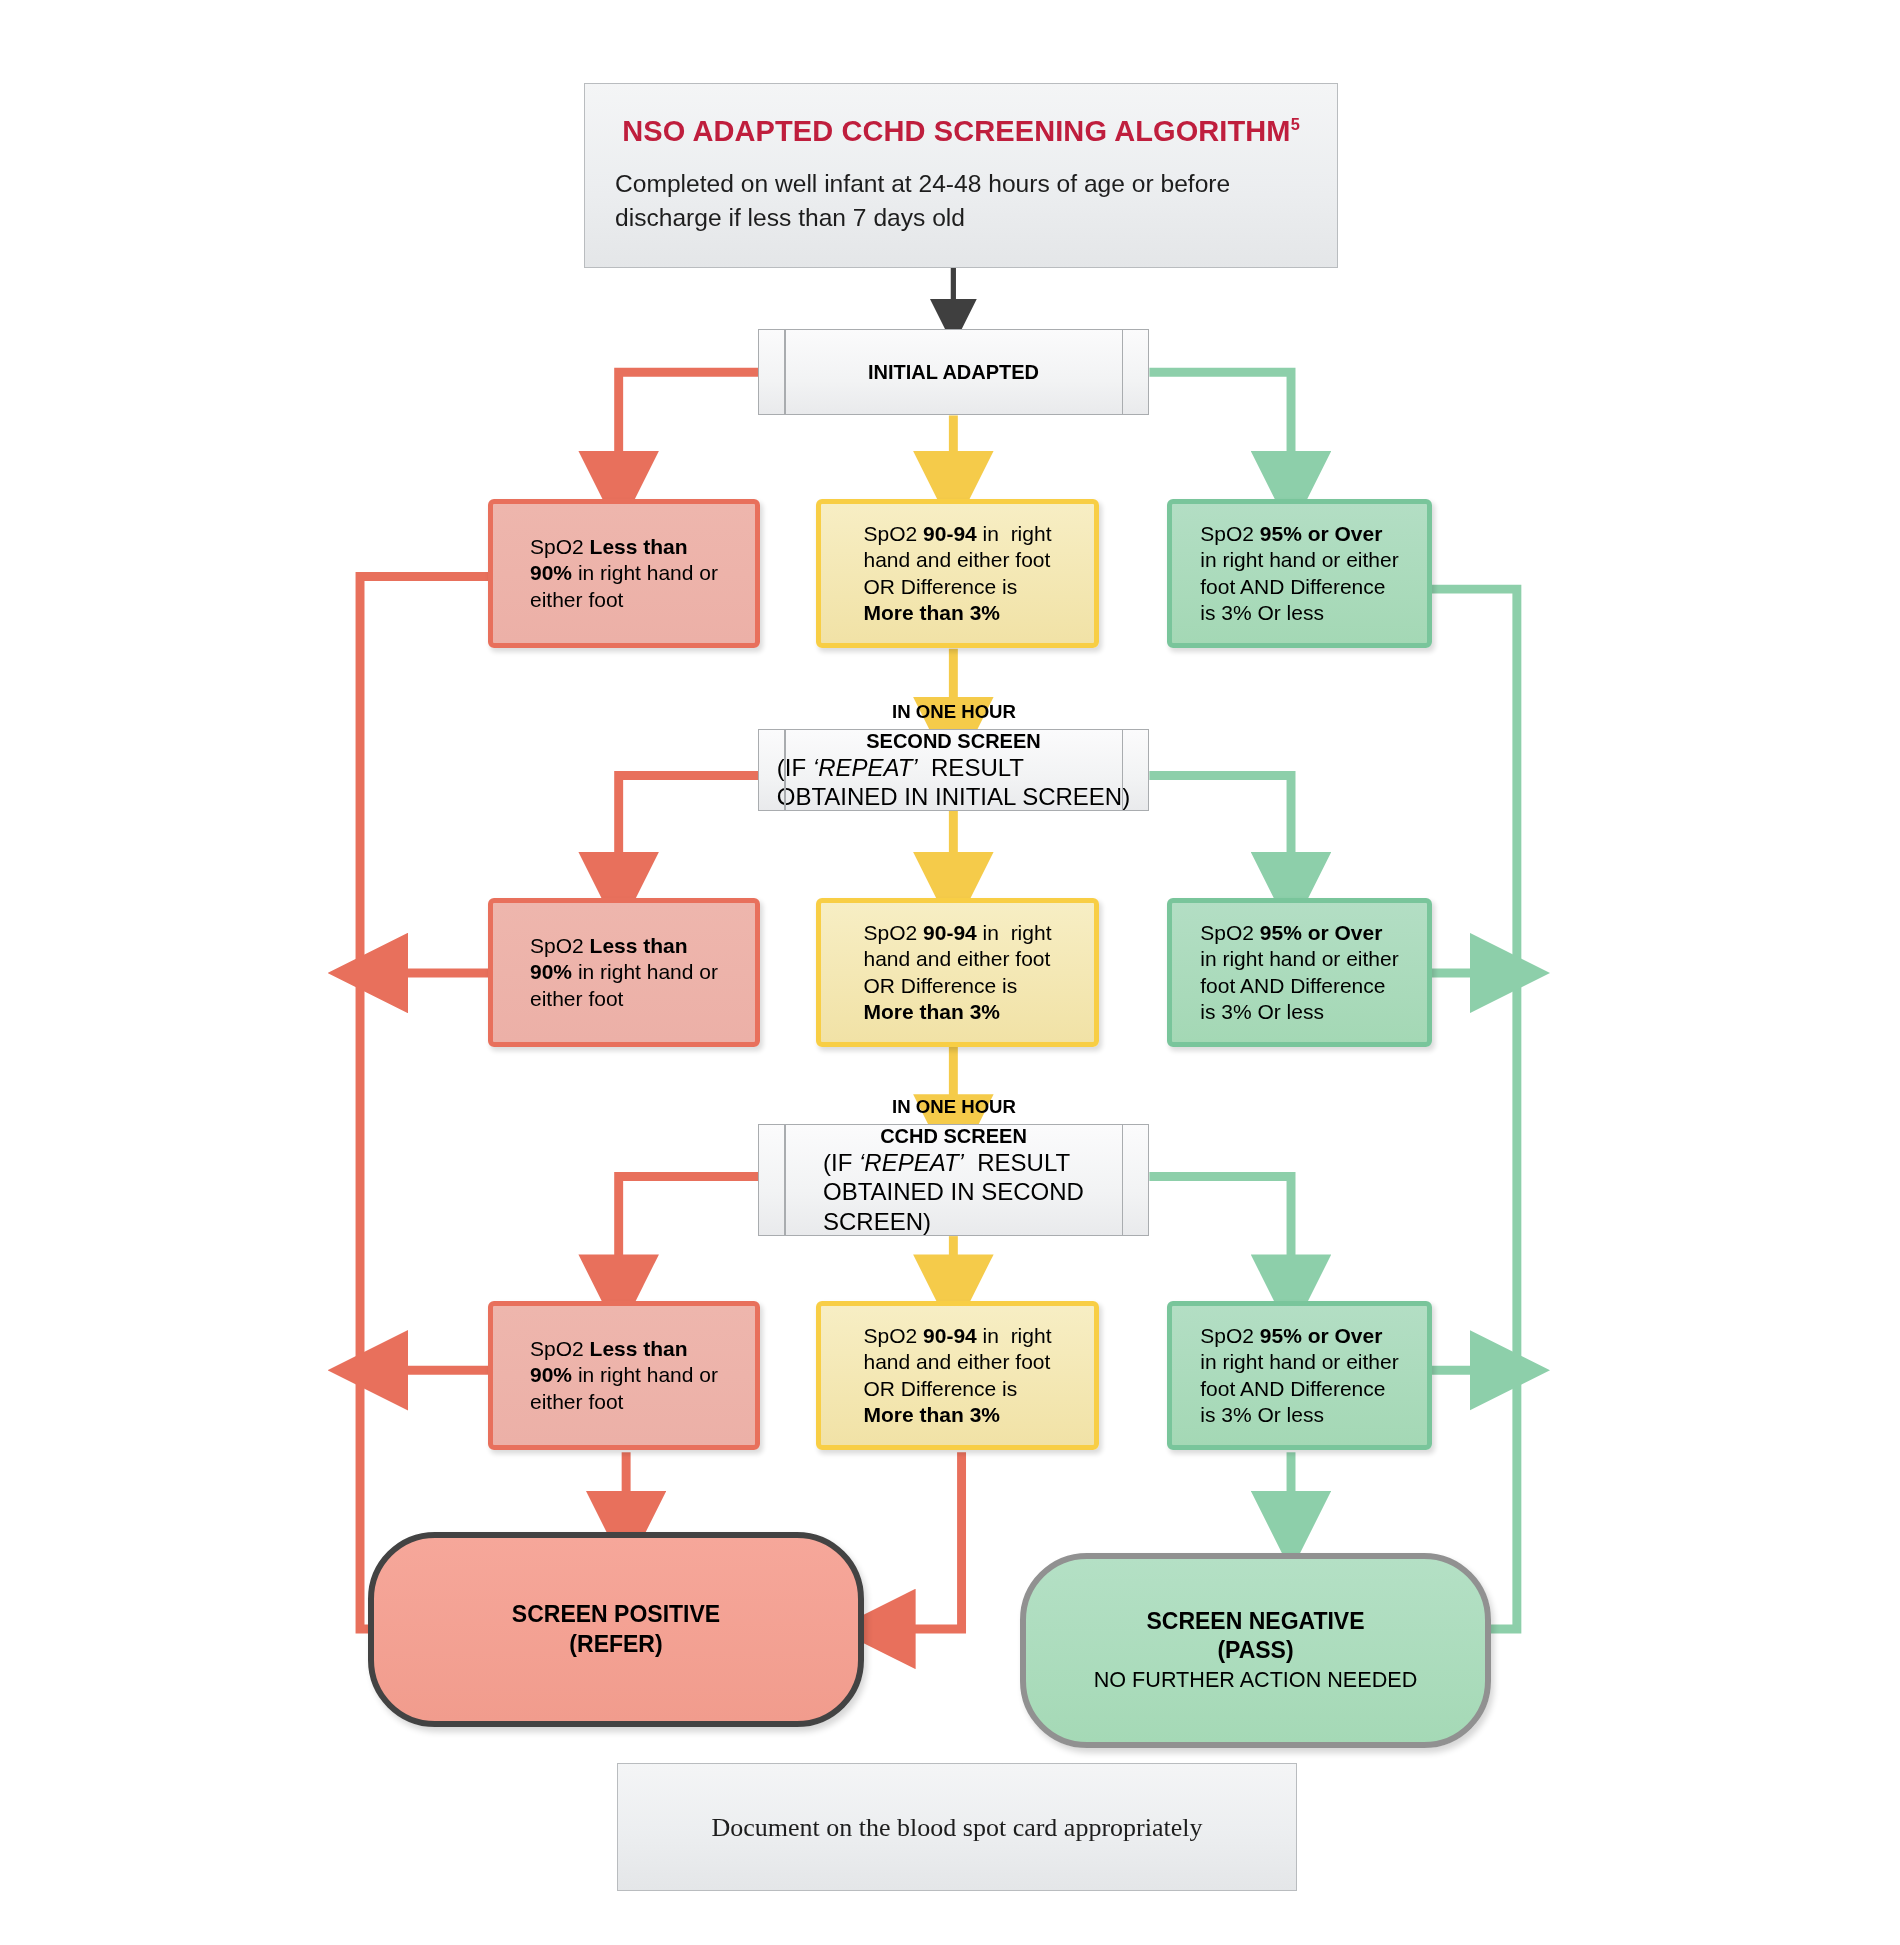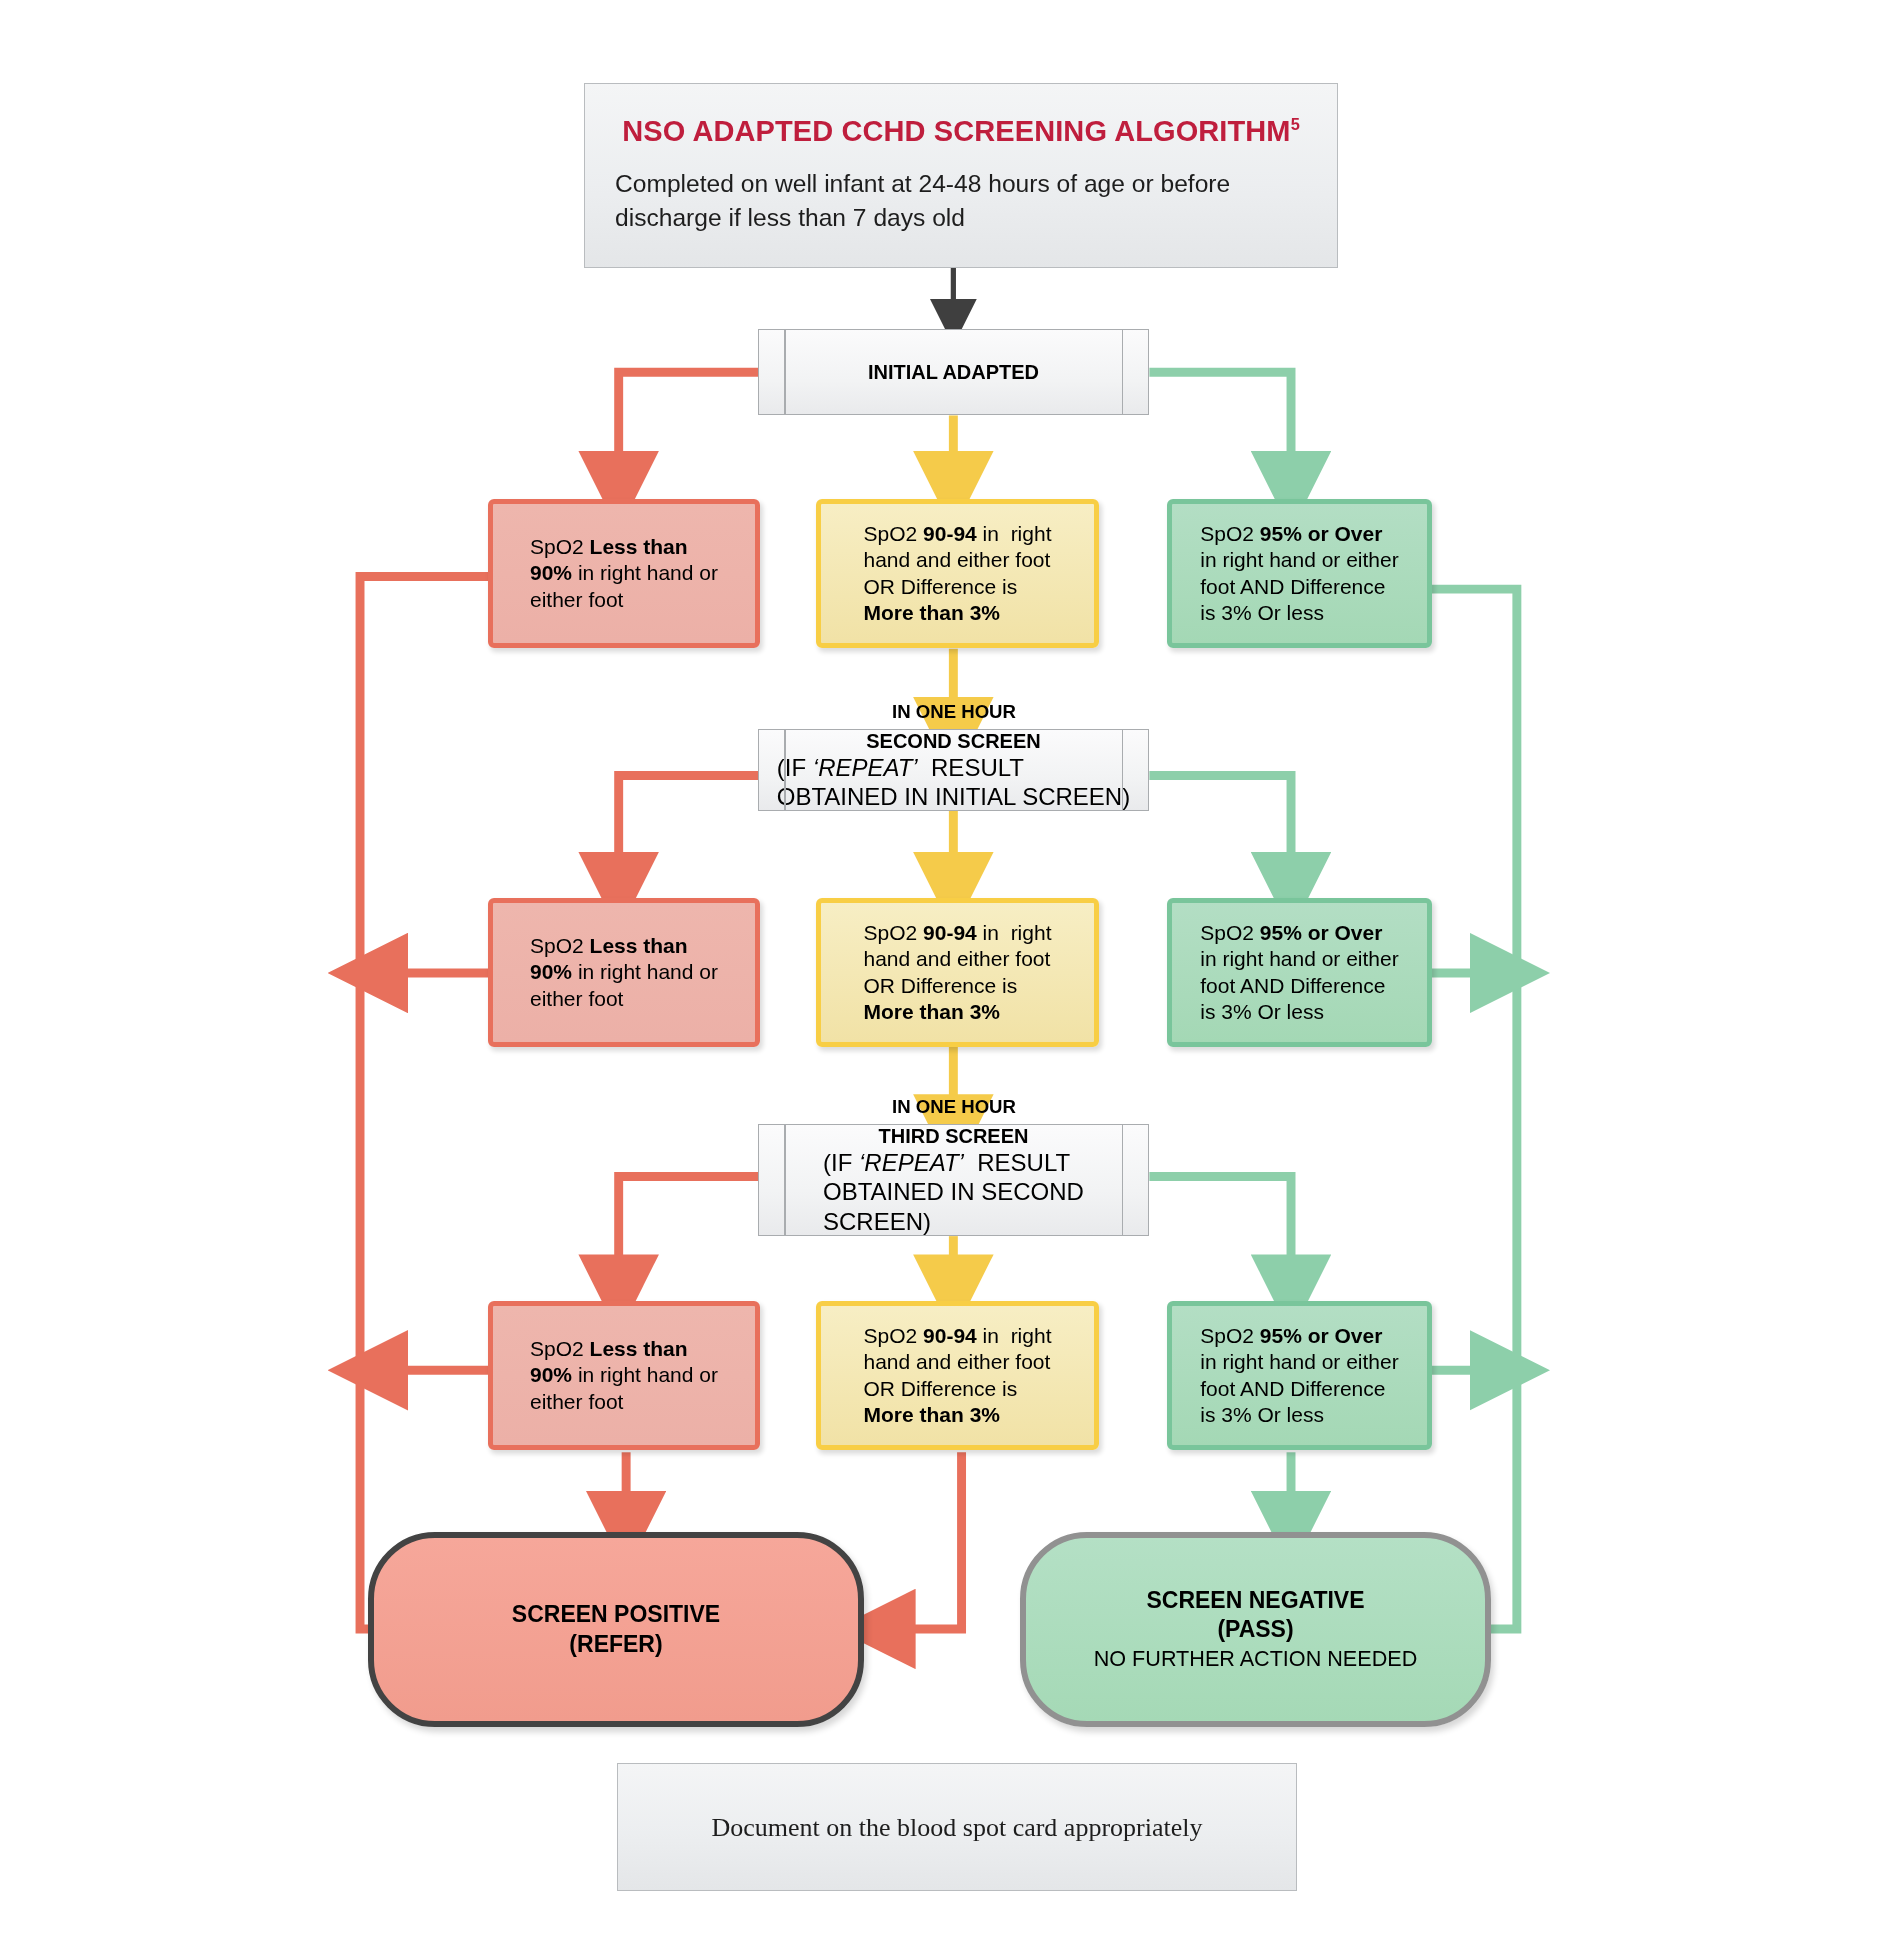--- a/index.html
+++ b/index.html
@@ -37,21 +37,21 @@
   .res .txt b{font-weight:bold;}
   .red   {background:linear-gradient(180deg,#eeb6ad 0%,#ecb0a7 100%);border-color:#e8705c;}
   .yellow{background:linear-gradient(180deg,#f7eec4 0%,#f1e2a6 100%);border-color:#f8ce45;}
   .green {background:linear-gradient(180deg,#b3dec4 0%,#a4d8b5 100%);border-color:#79c59b;}
 
   
   .term{border-radius:67px;box-shadow:3px 4.5px 6.7px rgba(0,0,0,.16);}
   .term .t1{font-size:23px;font-weight:bold;color:#000;line-height:1.3;}
   .term .t2{font-size:21.6px;font-weight:normal;color:#000;line-height:1.3;}
   .term-pos{background:linear-gradient(180deg,#f6a79a 0%,#f19c8d 100%);border:6.7px solid #434343;}
-  .term-neg{background:linear-gradient(180deg,#b4e0c5 0%,#a5d9b6 100%);border:6.7px solid #919191;}
+  .term-neg{background:linear-gradient(180deg,#b4e0c5 0%,#a5d9b6 100%);border:6.7px solid #919191;margin-top:21px;}
 
   
   .cap{position:absolute;font-size:18.6px;font-weight:bold;color:#000;text-align:center;
        font-family:"Liberation Sans",sans-serif;}
 </style>
 </head>
 <body>
 
 <div id="stage">
 
@@ -170,21 +170,21 @@
 
   <div class="node res green" style="left:1167px;top:898px;width:265px;height:149px;">
     <div class="txt">
       SpO2 <b>95% or Over</b><br>in right hand or either<br>foot AND Difference<br>is 3% Or less
     </div>
   </div>
 
   <div class="cap" style="left:833px;top:1096px;width:242px;">IN ONE HOUR</div>
 
   <div class="node proc" style="left:758px;top:1124px;width:391px;height:112px;">
-    <div class="lbl">THIRD SCREEN</div>
+    <div class="lbl">CCHD SCREEN</div>
     <div class="lbl2">
       (IF <i>‘REPEAT’</i>&nbsp; RESULT<br>OBTAINED IN SECOND<br>SCREEN)
     </div>
   </div>
 
   <div class="node res red" style="left:488px;top:1301px;width:272px;height:149px;">
     <div class="txt">
       SpO2 <b>Less than</b><br><b>90%</b> in right hand or<br>either foot
     </div>
   </div>

